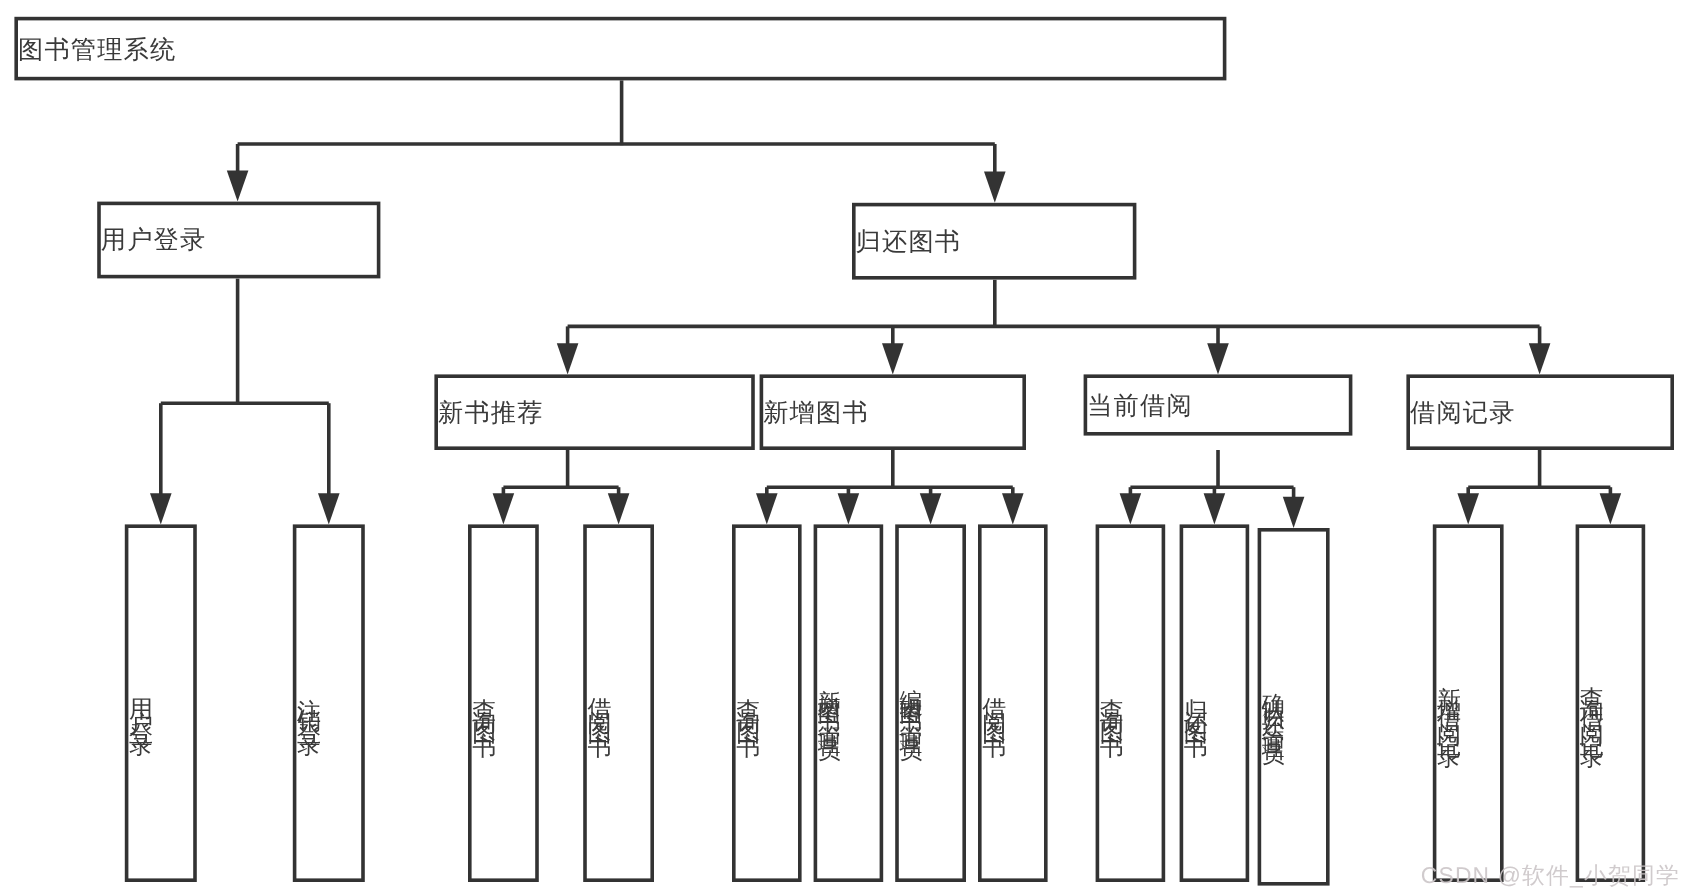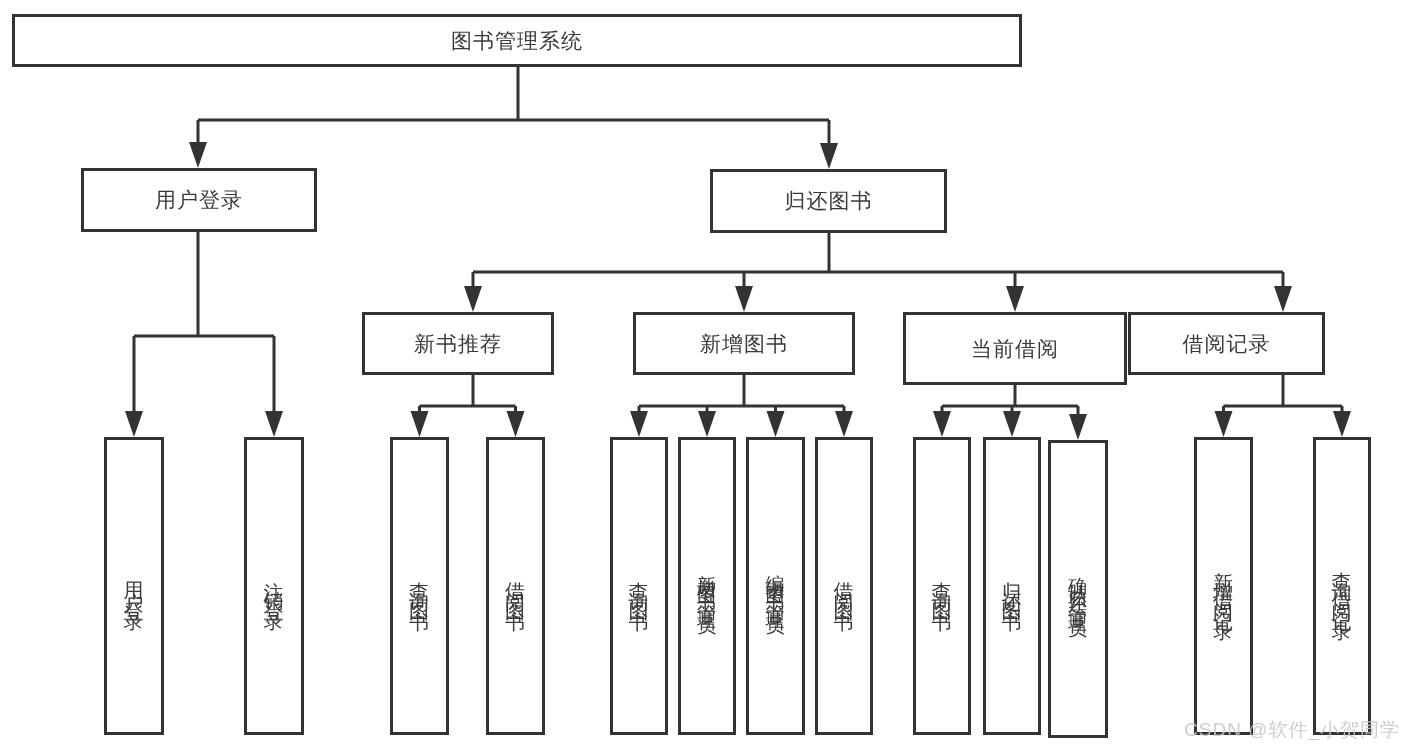--- a/index.html
+++ b/index.html
@@ -19,21 +19,20 @@
   #wires{position:absolute;left:0;top:0;}
   #wires line{stroke:var(--line);stroke-width:3;}
   #wires polygon{fill:var(--line);}
   .box{
     position:absolute;
     box-sizing:border-box;
     border:3px solid var(--line);
     background:var(--bg);
     display:flex;
     align-items:center;
-    justify-content:center;
     color:var(--text);
   }
   .box.h .lbl{
     font-size:21px;
     letter-spacing:1px;
     white-space:nowrap;
   }
   .box.v .vlbl{
     writing-mode:vertical-rl;
     text-orientation:mixed;
@@ -122,30 +121,30 @@
     <span class="lbl">图书管理系统</span>
   </div>
 
   <div class="box h" style="left:81px;top:168px;width:236px;height:64px">
     <span class="lbl">用户登录</span>
   </div>
   <div class="box h" style="left:710px;top:169px;width:237px;height:64px">
     <span class="lbl">归还图书</span>
   </div>
 
-  <div class="box h" style="left:362px;top:312px;width:192px;height:63px">
+  <div class="box h" style="left:362px;top:312px;width:267px;height:63px">
     <span class="lbl">新书推荐</span>
   </div>
   <div class="box h" style="left:633px;top:312px;width:222px;height:63px">
     <span class="lbl">新增图书</span>
   </div>
-  <div class="box h" style="left:903px;top:312px;width:224px;height:73px">
+  <div class="box h" style="left:903px;top:312px;width:224px;height:51px">
     <span class="lbl">当前借阅</span>
   </div>
-  <div class="box h" style="left:1128px;top:312px;width:197px;height:63px">
+  <div class="box h" style="left:1172px;top:312px;width:223px;height:63px">
     <span class="lbl">借阅记录</span>
   </div>
 
   <div class="box v" style="left:104px;top:437px;width:60px;height:298px">
     <span class="vlbl">用户登录</span>
   </div>
   <div class="box v" style="left:244px;top:437px;width:60px;height:298px">
     <span class="vlbl">注销登录</span>
   </div>
 

